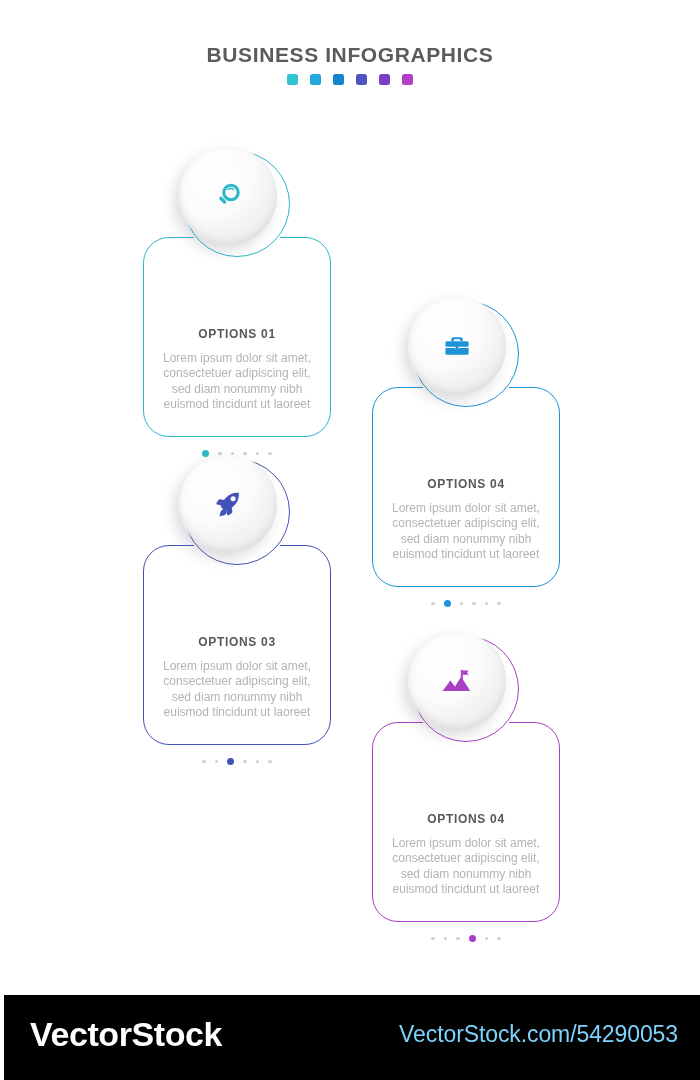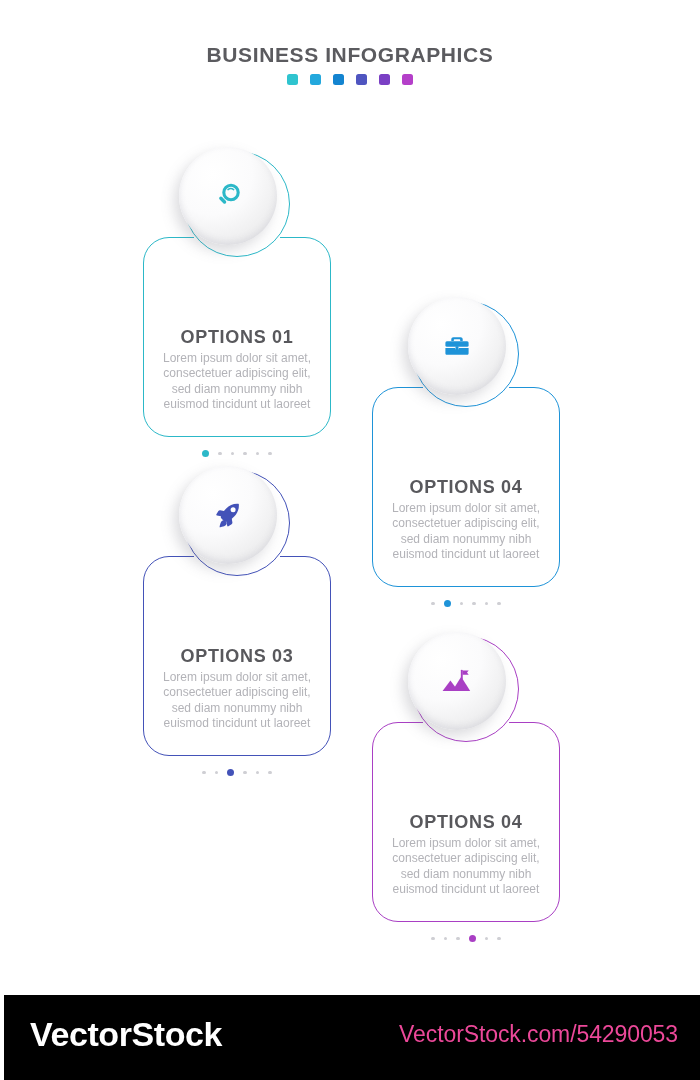--- a/index.html
+++ b/index.html
@@ -42,21 +42,21 @@
   .disc{
     position:absolute;left:36px;top:-4px;width:98px;height:98px;border-radius:50%;
     background:radial-gradient(circle at 34% 28%, #ffffff 0%, #fbfbfc 42%, #ececed 78%, #dfdfe1 100%);
     box-shadow:-5px 6px 13px rgba(120,120,130,.26), inset 0 -3px 6px rgba(200,200,208,.45);
     display:flex;align-items:center;justify-content:center;
   }
   .disc svg{display:block;}
 
   .opt-title{
     position:absolute;left:0;top:176px;width:188px;text-align:center;
-    font-size:18px;font-weight:bold;letter-spacing:.7px;color:#58585c;
+    font-size:12px;font-weight:bold;letter-spacing:.7px;color:#58585c;
   }
   .opt-desc{
     position:absolute;left:14px;top:200px;width:160px;text-align:center;
     font-size:12px;line-height:1.28;color:#b3b3b8;
   }
   .pager{
     position:absolute;left:0;top:299px;width:188px;
     display:flex;justify-content:center;align-items:center;gap:9px;
   }
   .pager i{display:block;width:3.5px;height:3.5px;border-radius:50%;background:#cfcfd4;}
@@ -65,21 +65,21 @@
   
   .wm{
     position:absolute;left:4px;top:995px;width:700px;height:85px;background:#000;
   }
   .wm-logo{
     position:absolute;left:26px;top:20px;
     font-size:34px;font-weight:bold;color:#fff;letter-spacing:-.4px;
   }
   .wm-url{
     position:absolute;right:26px;top:26px;
-    font-size:23px;color:#ec4899;letter-spacing:-.1px;
+    font-size:23px;color:#7dd3fc;letter-spacing:-.1px;
   }
 </style>
 </head>
 <body>
 
 <div class="stage">
 
   <div class="title">BUSINESS INFOGRAPHICS</div>
   <div class="title-dots">
       <i style="background: rgb(47, 196, 207);"></i>
@@ -133,21 +133,21 @@
         <div class="opt-desc">Lorem ipsum dolor sit amet, consectetuer adipiscing elit, sed diam nonummy nibh euismod tincidunt ut laoreet</div>
         <div class="pager">
           <i></i>
           <i class="on" style="background: rgb(30, 147, 216);"></i>
           <i></i>
           <i></i>
           <i></i>
           <i></i>
         </div>
       </div>
-      <div class="block" style="left: 143px; top: 470px; width: 188px; height: 320px;">
+      <div class="block" style="left: 143px; top: 459px; width: 188px; height: 320px;">
         <div class="card" style="border-color: rgb(67, 82, 184);"></div>
         <div class="notch" style="left: 51px;"></div>
         <div class="ring" style="border-color: rgb(67, 82, 184);"></div>
         <div class="disc">
           <span>
             <svg xmlns="http://www.w3.org/2000/svg" width="34" height="34" viewBox="0 0 34 34" fill="#4352b8">
               <path d="M27.6 5.9c-4.7-.5-9.2 1.3-12.4 4.6l-2.3 2.4-3.7-.6c-.7-.1-1.4.2-1.8.8l-2 3.2c-.3.5 0 1.1.6 1.2l4 .8c-.2.7-.2 1.3 0 1.8l3.6 3.6c.5.2 1.1.2 1.8 0l.8 4c.1.6.7.9 1.2.6l3.2-2c.6-.4.9-1.1.8-1.8l-.6-3.7 2.4-2.3c3.3-3.2 5.1-7.7 4.6-12.4a.8.8 0 0 0-.7-.7z"></path>
               <circle cx="22.1" cy="11.8" r="2.5" fill="#ffffff"></circle>
               <path d="M10.6 23.2c-1.6 1.6-2 6.1-2 6.1s4.5-.4 6.1-2a2.9 2.9 0 0 0-4.1-4.1z"></path>
             </svg>

